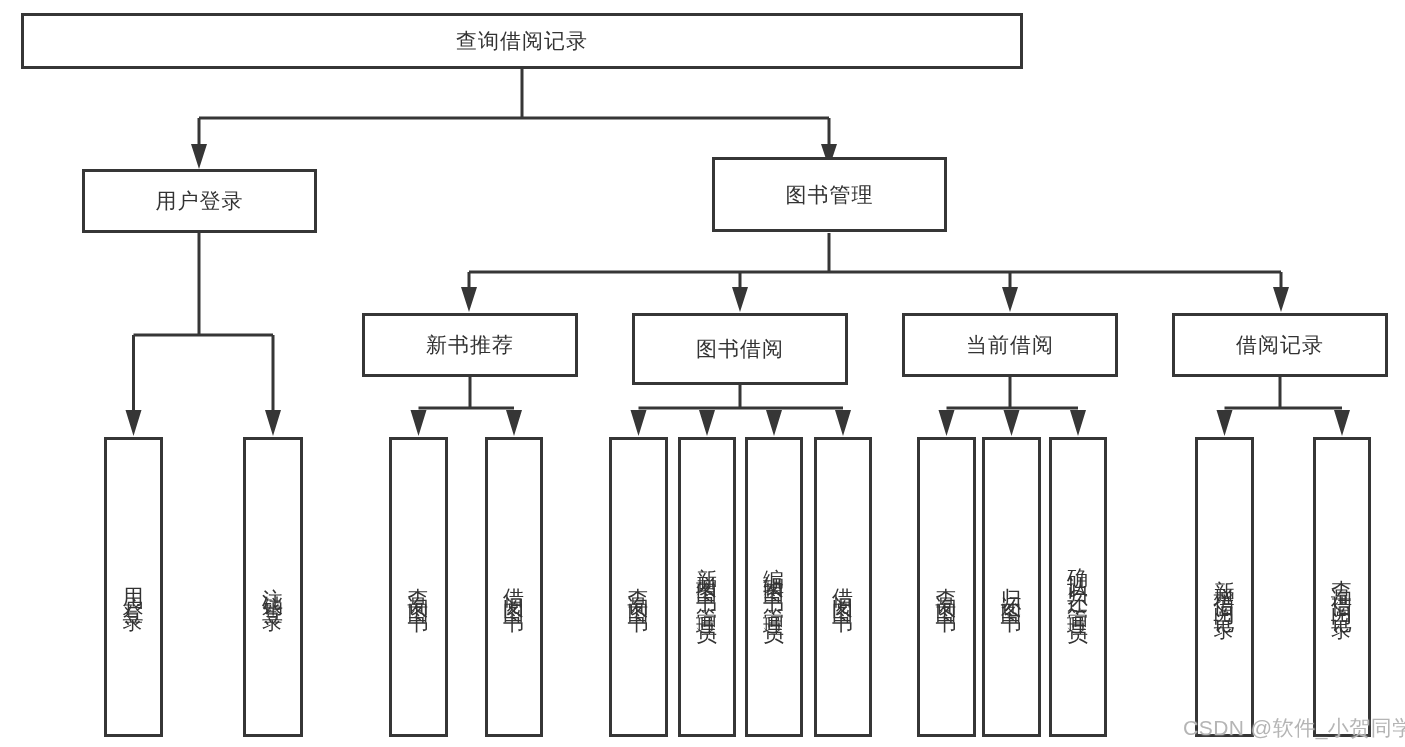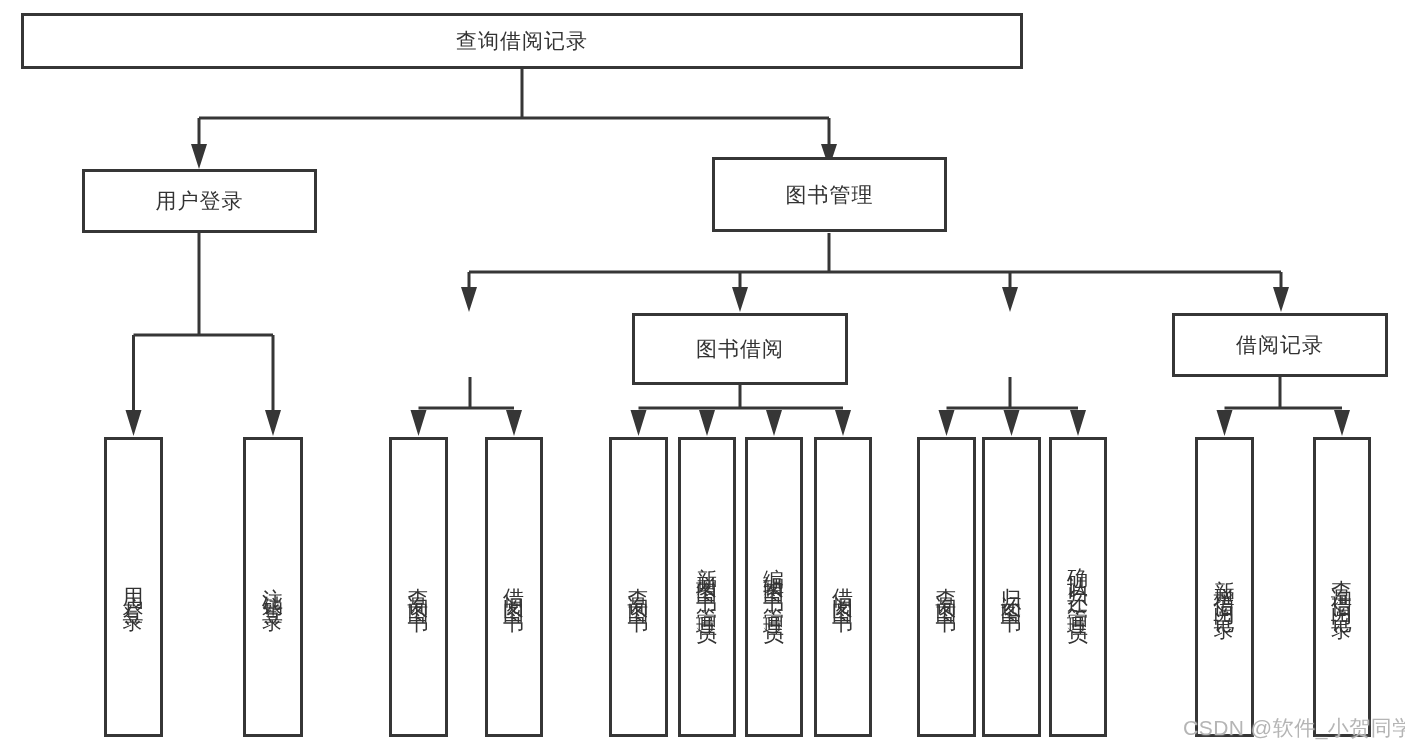--- a/index.html
+++ b/index.html
@@ -45,21 +45,23 @@
              M938.5 410 L954.5 410 L946.5 436 Z  M1003.5 410 L1019.5 410 L1011.5 436 Z
              M1070 410 L1086 410 L1078 436 Z
              M1216.5 410 L1232.5 410 L1224.5 436 Z  M1334 410 L1350 410 L1342 436 Z" fill="#363636" stroke="none"></path>
   </svg>
 
   <div class="box h" style="left:21px;top:13px;width:1002px;height:56px">查询借阅记录</div>
 
   <div class="box h" style="left:82px;top:169px;width:235px;height:64px">用户登录</div>
   <div class="box h" style="left:712px;top:157px;width:235px;height:75px">图书管理</div>
 
+  <div class="box h" style="left:362px;top:313px;width:216px;height:64px">新书推荐</div>
   <div class="box h" style="left:632px;top:313px;width:216px;height:72px">图书借阅</div>
+  <div class="box h" style="left:902px;top:313px;width:216px;height:64px">当前借阅</div>
   <div class="box h" style="left:1172px;top:313px;width:216px;height:64px">借阅记录</div>
 
   <div class="box v" style="left:104px;top:437px;width:59px;height:300px">用户登录</div>
   <div class="box v" style="left:243px;top:437px;width:60px;height:300px">注销登录</div>
 
   <div class="box v" style="left:389px;top:437px;width:59px;height:300px">查询图书</div>
   <div class="box v" style="left:485px;top:437px;width:58px;height:300px">借阅图书</div>
 
   <div class="box v" style="left:609px;top:437px;width:59px;height:300px">查询图书</div>
   <div class="box v" style="left:678px;top:437px;width:58px;height:300px">新增图书（管理员）</div>

